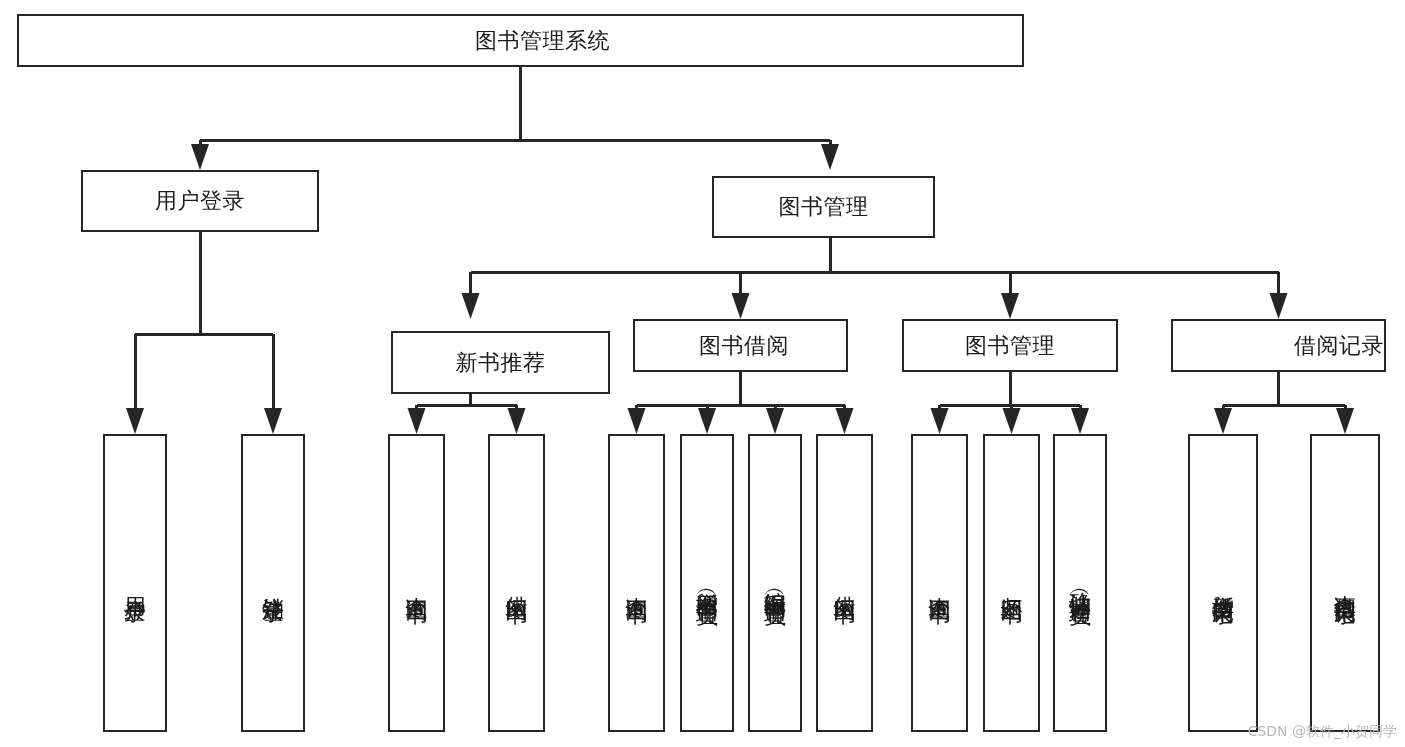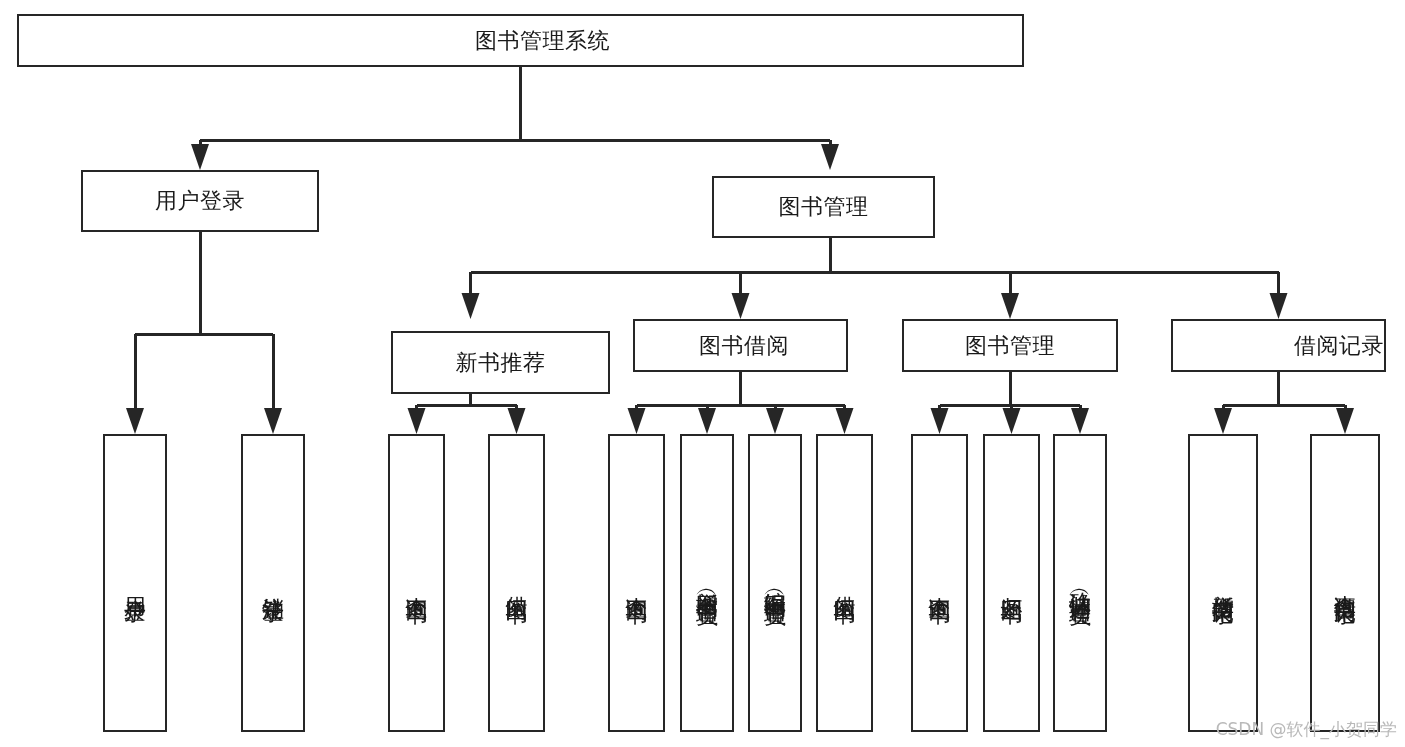--- a/index.html
+++ b/index.html
@@ -47,21 +47,21 @@
     text-orientation: upright;
     font-size: 22px;
     letter-spacing: 2px;
     line-height: 1.0;
   }
   .node.root .label { font-size: 22px; margin-left: 44px; }
   #watermark {
     position: absolute;
     right: 8px;
     bottom: 6px;
-    font-size: 17px;
+    font-size: 14px;
     color: #b9b9b9;
     white-space: nowrap;
     font-family: "DejaVu Sans", "Liberation Sans", sans-serif;
   }
 </style>
 </head>
 <body>
 
 <div id="canvas">
   <svg id="edges" viewBox="0 0 1405 747" xmlns="http://www.w3.org/2000/svg">

